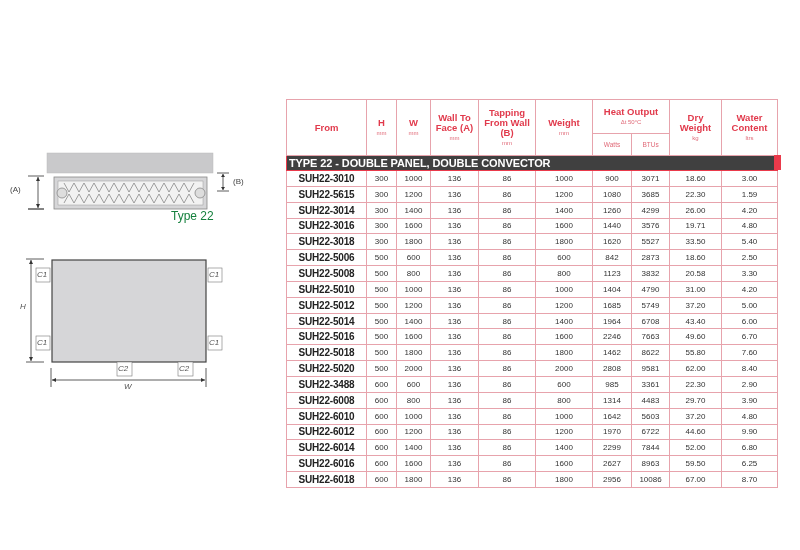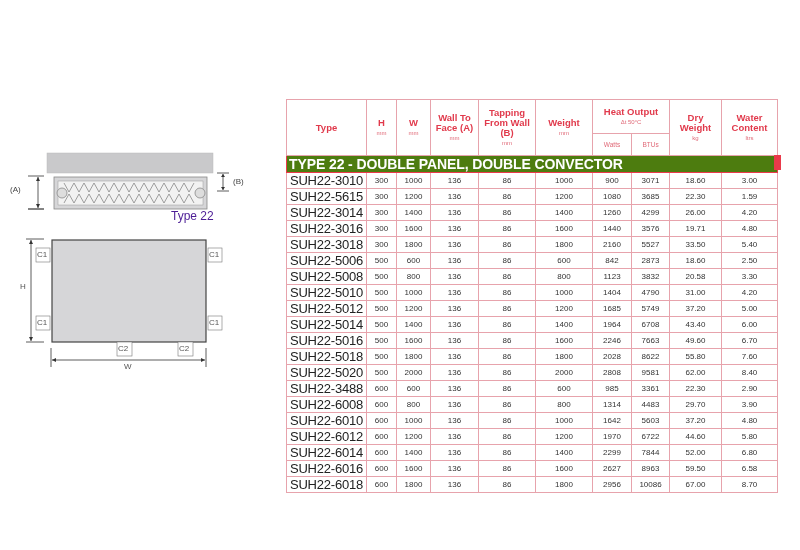--- a/index.html
+++ b/index.html
@@ -1,22 +1,22 @@
 <!DOCTYPE html>
 <html><head>
 <meta charset="utf-8">
 <style>
   * { box-sizing: border-box; margin: 0; padding: 0; }
   html, body { width: 800px; height: 550px; background: #ffffff; overflow: hidden; }
   body { position: relative; font-family: "Liberation Sans", sans-serif; color: #222; }
 
   
   .diagram-side { position: absolute; left: 14px; top: 148px; width: 230px; height: 85px; }
-  .diagram-front { position: absolute; left: 18px; top: 236px; width: 215px; height: 140px; }
-  .type-label { position: absolute; left: 171px; top: 209px; font-size: 12px; color: #4c1d95; }
+  .diagram-front { position: absolute; left: 18px; top: 256px; width: 215px; height: 140px; font-style: italic; }
+  .type-label { position: absolute; left: 171px; top: 209px; font-size: 12px; color: #15803d; }
 
   
   .spec-table {
     position: absolute; left: 286px; top: 99px;
     border-collapse: collapse; table-layout: fixed;
     width: 491px;
   }
   .spec-table th, .spec-table td {
     border: 1px solid #e7a3ac;
     text-align: center; vertical-align: middle;
@@ -24,28 +24,28 @@
   .spec-table th {
     color: #e13a4c; font-weight: bold; font-size: 9.5px; line-height: 10px;
     padding: 0 1px;
   }
   .spec-table th .unit {
     display: block; font-weight: normal; font-size: 6px; color: #e06a78; margin-top: 2px; line-height: 7px;
   }
   .spec-table th.sub { font-weight: normal; font-size: 6.5px; color: #e06a78; height: 22px; }
   .spec-table tr.head1 th { height: 34px; }
   .spec-table .band td {
-    background: #4d7c0f; color: #fff; font-weight: bold; font-size: 14px;
+    background: #404040; color: #fff; font-weight: bold; font-size: 11px;
     text-align: left; padding-left: 2px; height: 15px; border-color: #ea3a4b;
     letter-spacing: -0.1px;
   }
   .spec-table tbody.rows td {
     font-size: 8px; height: 15.85px; color: #333; padding: 0;
   }
-  .spec-table tbody.rows td.code { font-weight: normal; font-size: 13px; color: #222; letter-spacing: -0.2px; }
+  .spec-table tbody.rows td.code { font-weight: bold; font-size: 10px; color: #222; letter-spacing: -0.2px; }
   .band-ext {
     position: absolute; left: 774px; top: 155px; width: 7px; height: 15px; background: #ea3a4b;
   }
 </style>
 </head>
 <body>
 
 <div class="diagram-side">
   <svg width="230" height="85" viewBox="0 0 230 85">
 
@@ -118,21 +118,21 @@
       <col style="width:48px">
       <col style="width:57px">
     <col style="width:57px">
       <col style="width:39px">
       <col style="width:38px">
       <col style="width:52px">
       <col style="width:56px">
   </colgroup>
   <thead>
     <tr class="head1">
-      <th rowspan="2"><span>Type</span></th>
+      <th rowspan="2"><span>From</span></th>
       <th rowspan="2"><span>H</span><span class="unit">mm</span></th>
       <th rowspan="2"><span>W</span><span class="unit">mm</span></th>
       <th rowspan="2"><span>Wall To Face (A)</span><span class="unit">mm</span></th>
       <th rowspan="2"><span>Tapping From Wall (B)</span><span class="unit">mm</span></th>
       <th rowspan="2"><span>Weight</span><span class="unit">mm</span></th>
       <th colspan="2"><span>Heat Output</span><span class="unit">Δt 50°C</span></th>
       <th rowspan="2"><span>Dry Weight</span><span class="unit">kg</span></th>
       <th rowspan="2"><span>Water Content</span><span class="unit">ltrs</span></th>
     </tr>
     <tr>
@@ -194,21 +194,21 @@
         <td>19.71</td>
         <td>4.80</td>
       </tr>
       <tr>
         <td class="code">SUH22-3018</td>
         <td>300</td>
         <td>1800</td>
         <td>136</td>
         <td>86</td>
         <td>1800</td>
-        <td>2160</td>
+        <td>1620</td>
         <td>5527</td>
         <td>33.50</td>
         <td>5.40</td>
       </tr>
       <tr>
         <td class="code">SUH22-5006</td>
         <td>500</td>
         <td>600</td>
         <td>136</td>
         <td>86</td>
@@ -278,21 +278,21 @@
         <td>49.60</td>
         <td>6.70</td>
       </tr>
       <tr>
         <td class="code">SUH22-5018</td>
         <td>500</td>
         <td>1800</td>
         <td>136</td>
         <td>86</td>
         <td>1800</td>
-        <td>2028</td>
+        <td>1462</td>
         <td>8622</td>
         <td>55.80</td>
         <td>7.60</td>
       </tr>
       <tr>
         <td class="code">SUH22-5020</td>
         <td>500</td>
         <td>2000</td>
         <td>136</td>
         <td>86</td>
@@ -341,21 +341,21 @@
       <tr>
         <td class="code">SUH22-6012</td>
         <td>600</td>
         <td>1200</td>
         <td>136</td>
         <td>86</td>
         <td>1200</td>
         <td>1970</td>
         <td>6722</td>
         <td>44.60</td>
-        <td>5.80</td>
+        <td>9.90</td>
       </tr>
       <tr>
         <td class="code">SUH22-6014</td>
         <td>600</td>
         <td>1400</td>
         <td>136</td>
         <td>86</td>
         <td>1400</td>
         <td>2299</td>
         <td>7844</td>
@@ -365,21 +365,21 @@
       <tr>
         <td class="code">SUH22-6016</td>
         <td>600</td>
         <td>1600</td>
         <td>136</td>
         <td>86</td>
         <td>1600</td>
         <td>2627</td>
         <td>8963</td>
         <td>59.50</td>
-        <td>6.58</td>
+        <td>6.25</td>
       </tr>
       <tr>
         <td class="code">SUH22-6018</td>
         <td>600</td>
         <td>1800</td>
         <td>136</td>
         <td>86</td>
         <td>1800</td>
         <td>2956</td>
         <td>10086</td>

